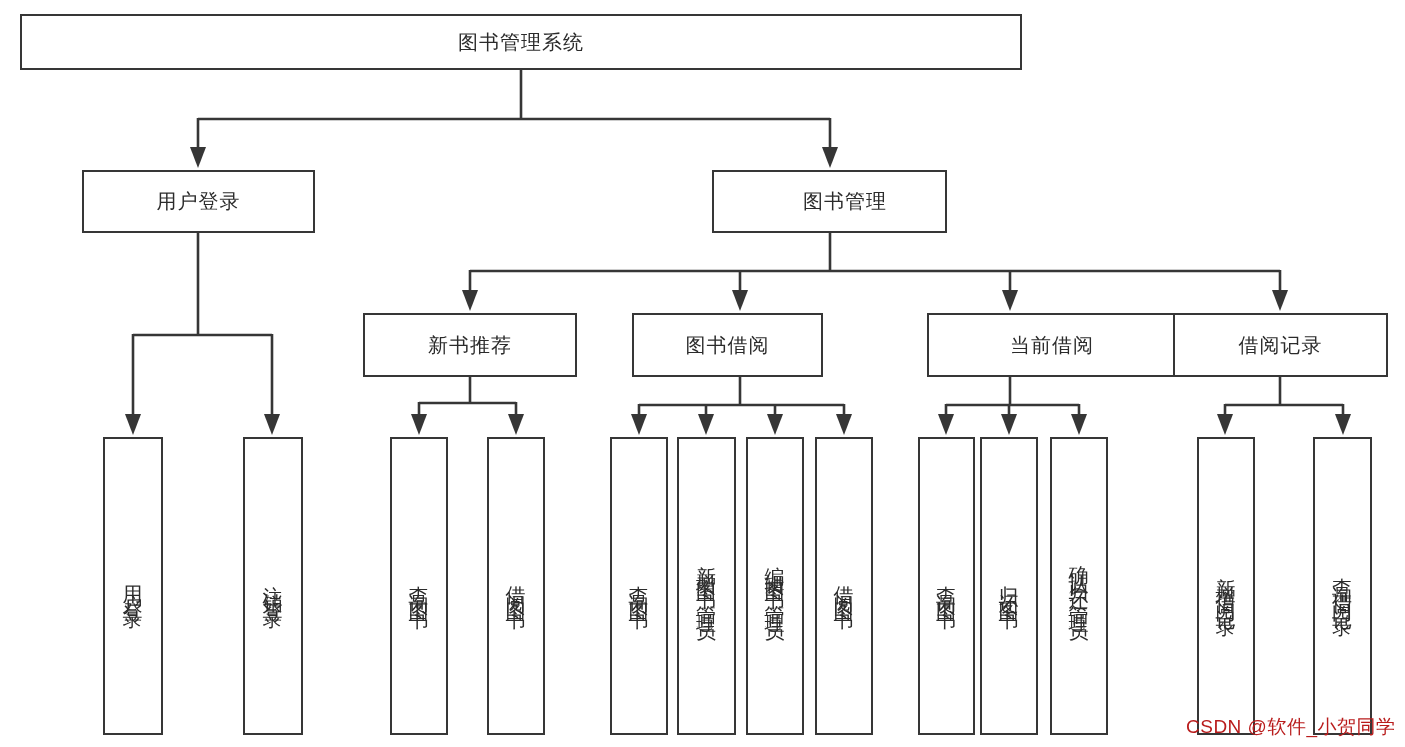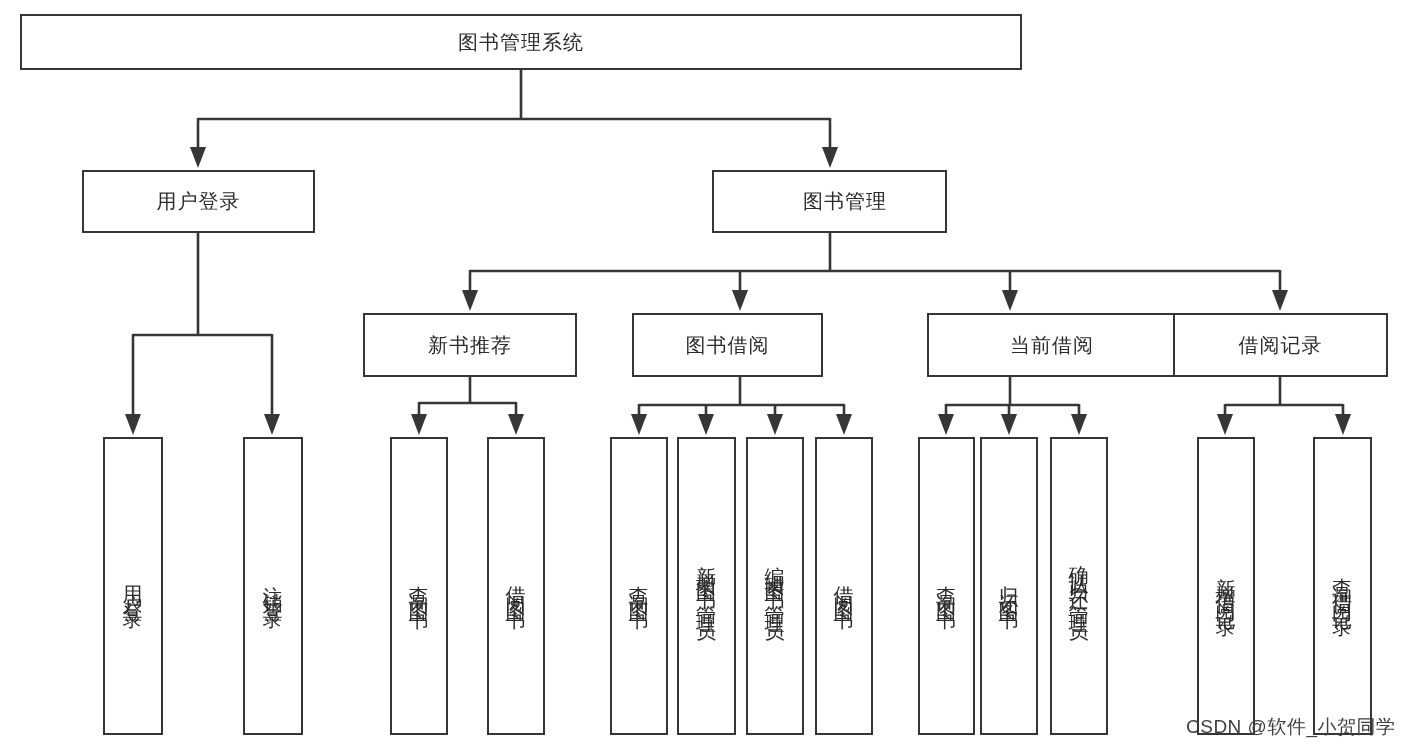--- a/index.html
+++ b/index.html
@@ -37,21 +37,21 @@
     writing-mode: vertical-rl;
     text-orientation: mixed;
     letter-spacing: 8px;
     line-height: 1;
     white-space: nowrap;
   }
   .watermark {
     position: absolute;
     left: 1186px; top: 714px;
     font-size: 19px;
-    color: #404040;
+    color: #b91c1c;
     letter-spacing: 0.5px;
     white-space: nowrap;
     z-index: 5;
   }
 </style>
 </head>
 <body>
 
 <div class="canvas">
 

